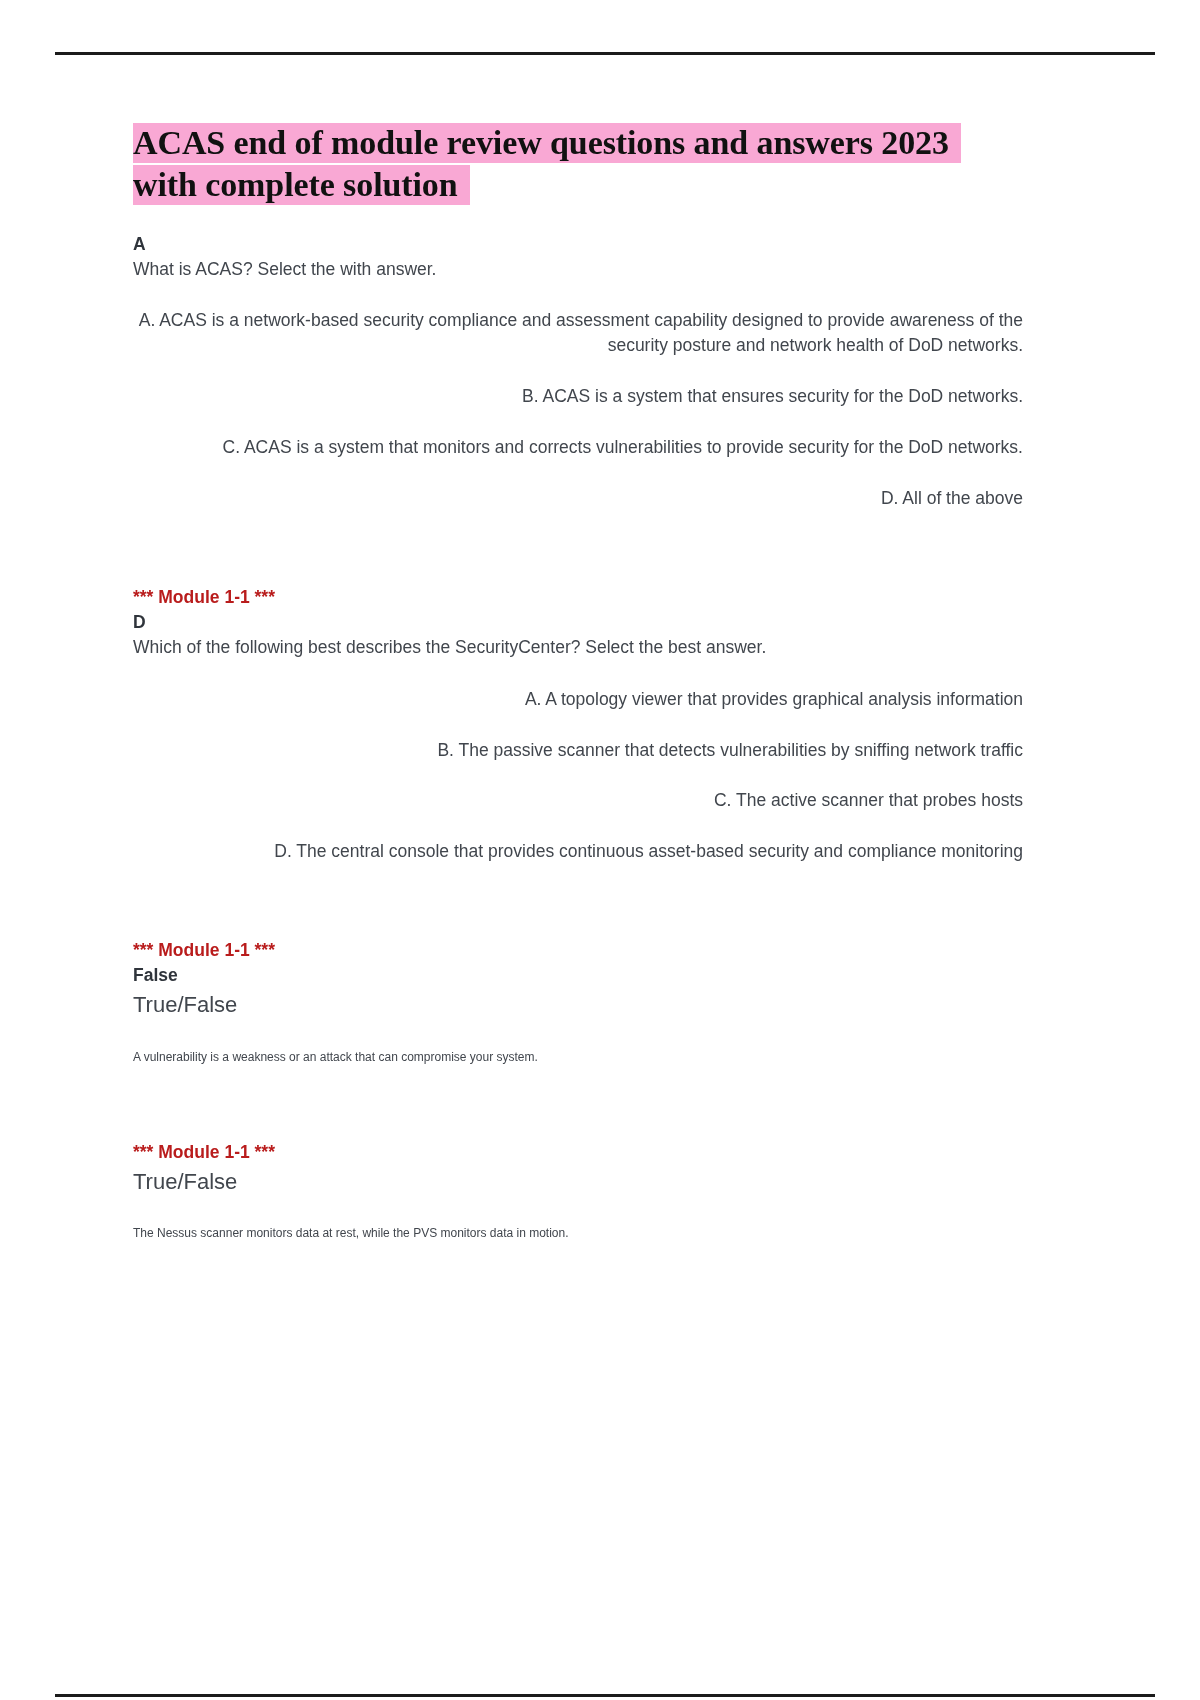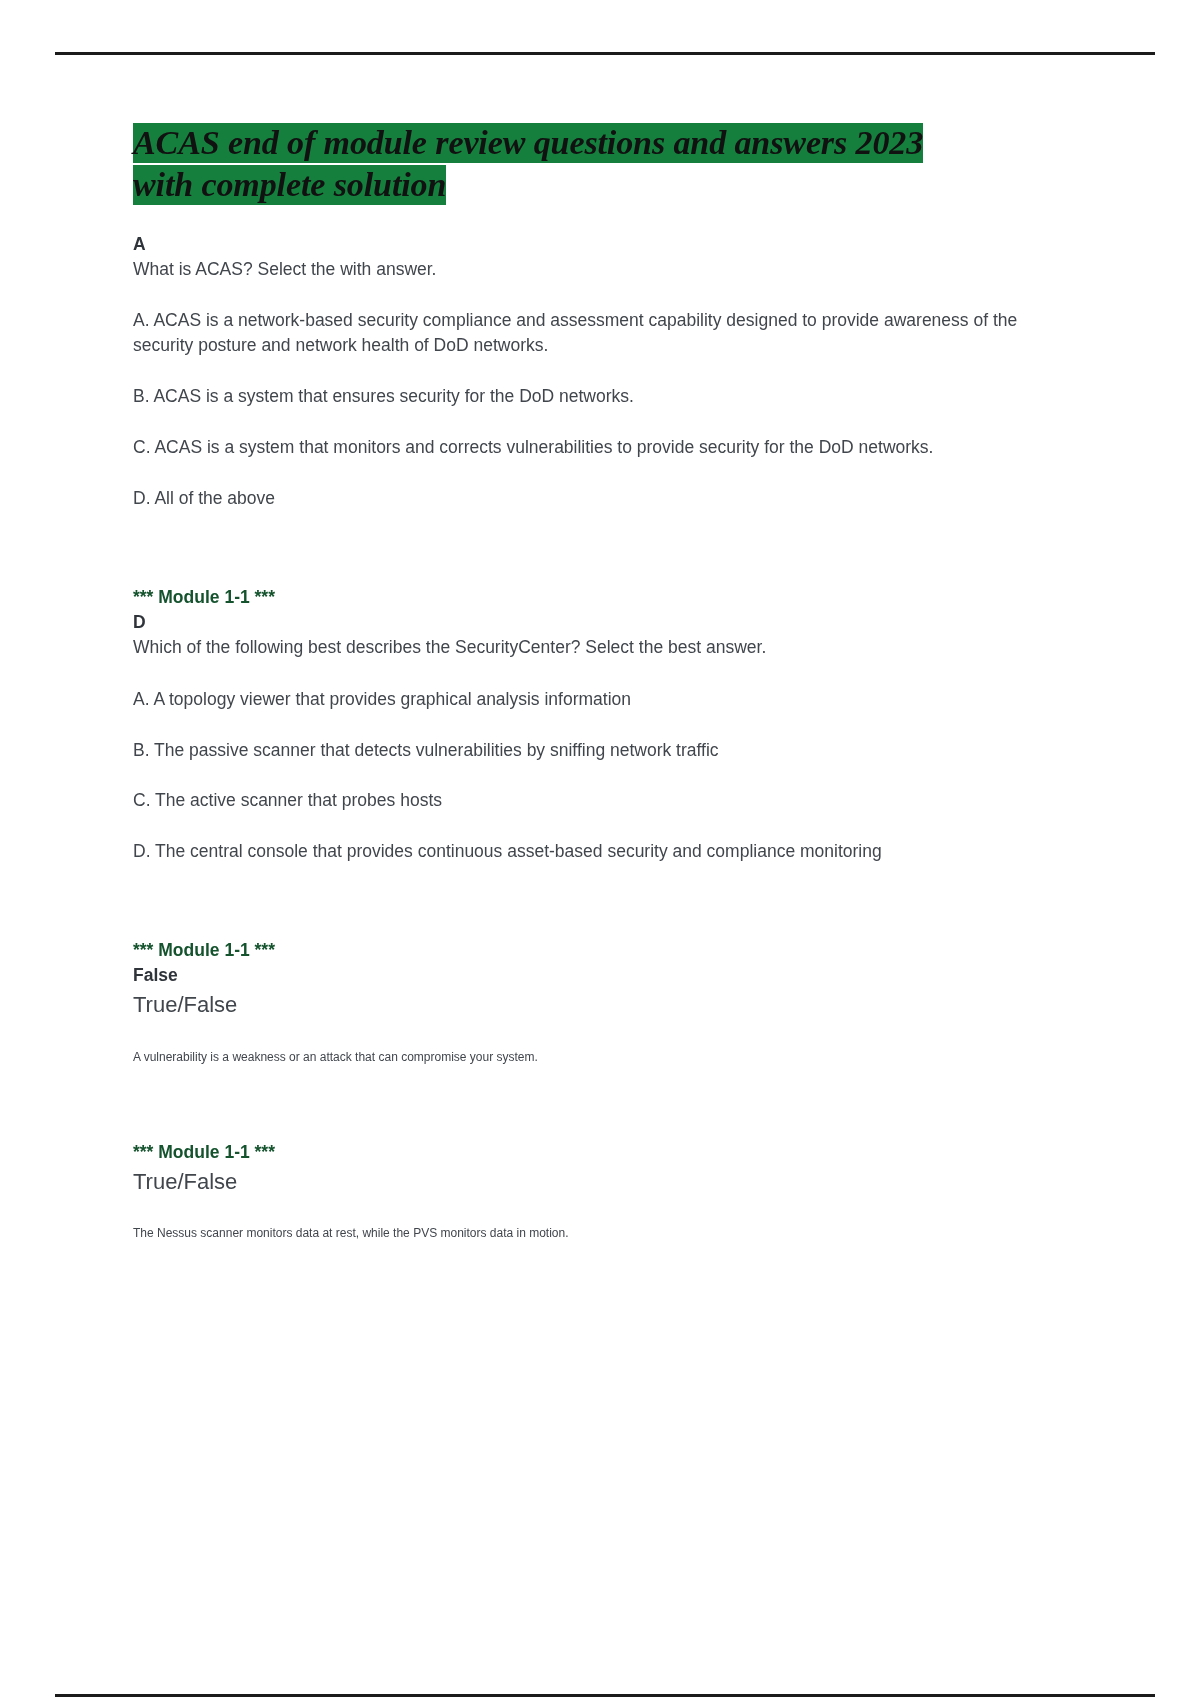--- a/index.html
+++ b/index.html
@@ -45,39 +45,38 @@
   .doc-title {
     margin: 0 0 0 0;
     font-family: "Liberation Serif", "DejaVu Serif", serif;
     font-weight: 700;
     font-size: 34px;
     line-height: 1.23;
     color: #111111;
     letter-spacing: -0.1px;
   }
   .doc-title .hl {
-    background-color: #15803d;
+    background-color: #f9a8d4;
     box-decoration-break: clone;
     -webkit-box-decoration-break: clone;
-    padding: 1px 0 2px 0;
-    font-style: italic;
+    padding: 1px 12px 2px 0;
   }
 
   
   .qa-block {
     margin-top: 30px;
   }
   .qa-block:first-of-type {
     margin-top: 26px;
   }
 
   .module-tag {
     font-size: 17.5px;
     font-weight: 700;
-    color: #14532d;
+    color: #b91c1c;
     line-height: 1.45;
     margin: 0;
   }
   .answer-key {
     font-size: 17.5px;
     font-weight: 700;
     color: #2f343b;
     line-height: 1.45;
     margin: 0;
   }
@@ -87,20 +86,21 @@
     color: #41464d;
     line-height: 1.45;
     margin: 0;
   }
   .option {
     font-size: 17.5px;
     font-weight: 400;
     color: #41464d;
     line-height: 1.42;
     margin: 26px 0 0 0;
+    text-align: right;
   }
   .statement {
     font-size: 12px;
     font-weight: 400;
     color: #41464d;
     line-height: 1.45;
     margin: 28px 0 0 0;
   }
   .type-label {
     font-size: 22px;

